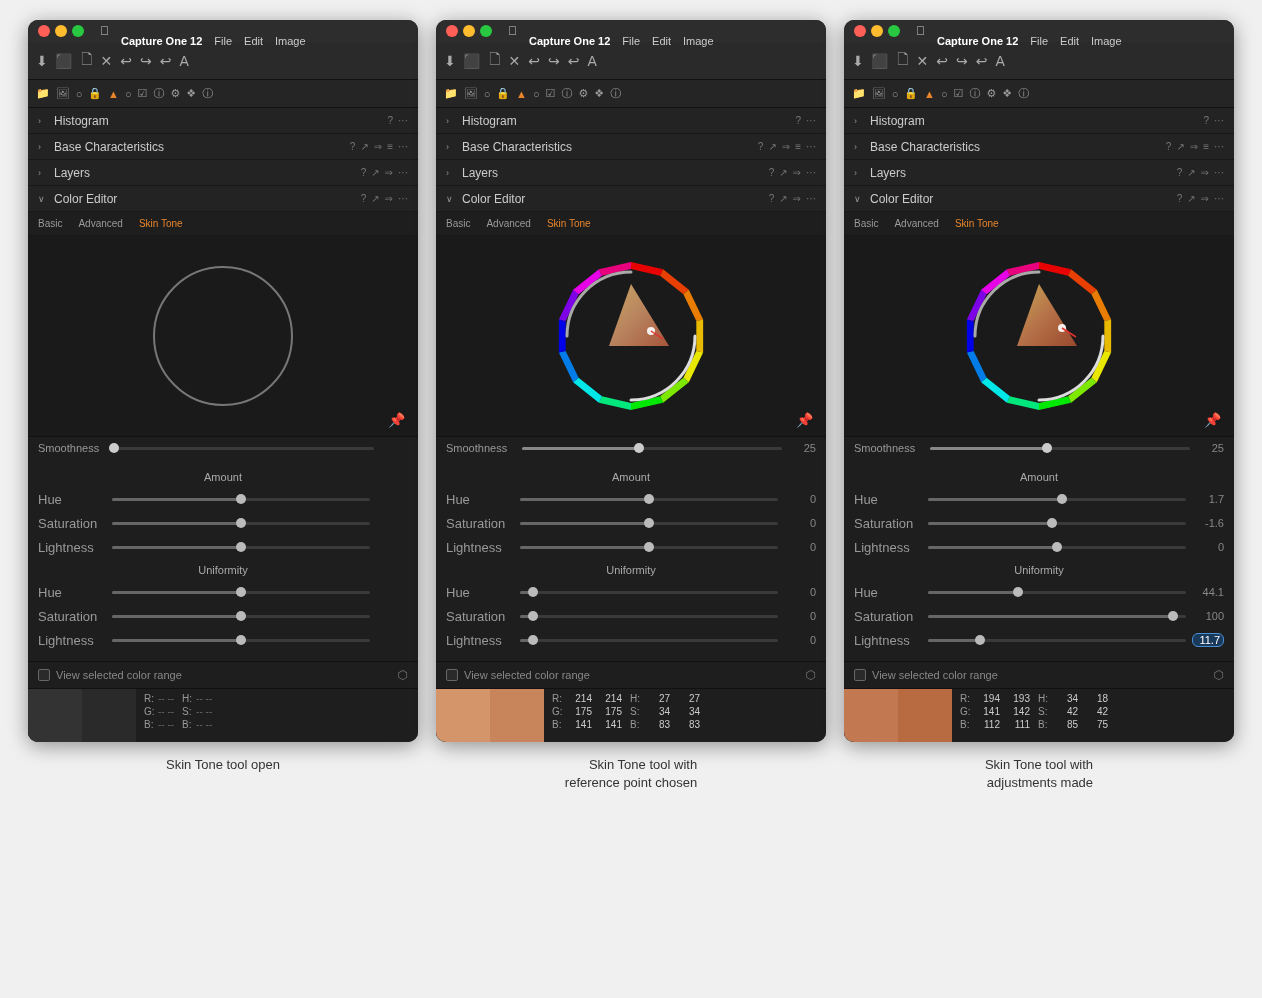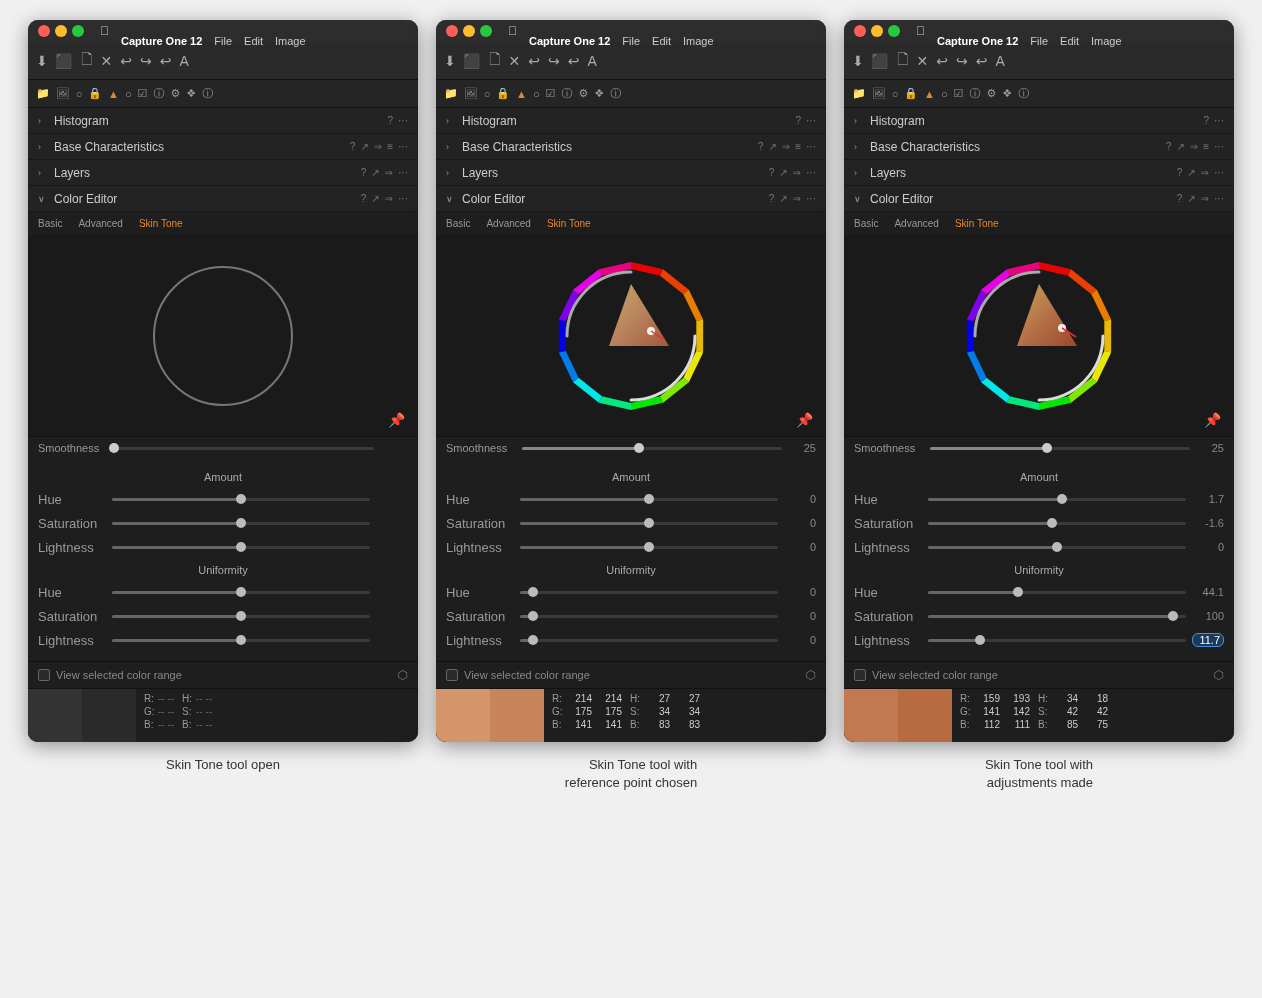--- a/index.html
+++ b/index.html
@@ -1057,21 +1057,21 @@
 
           <div class="color-swatches">
 
       <div style="background:#c27850;width:54px;height:54px;"></div>
       <div style="background:#b86a40;width:54px;height:54px;"></div>
 
       <div class="color-values">
         <div class="color-values-col">
           <div class="color-value-row">
             <span class="color-val-label">R:</span>
-            <span class="color-val-num">159</span>
+            <span class="color-val-num">194</span>
             <span class="color-val-num">193</span>
           </div>
                 <div class="color-value-row">
             <span class="color-val-label">G:</span>
             <span class="color-val-num">141</span>
             <span class="color-val-num">142</span>
           </div>
                 <div class="color-value-row">
             <span class="color-val-label">B:</span>
             <span class="color-val-num">112</span>

